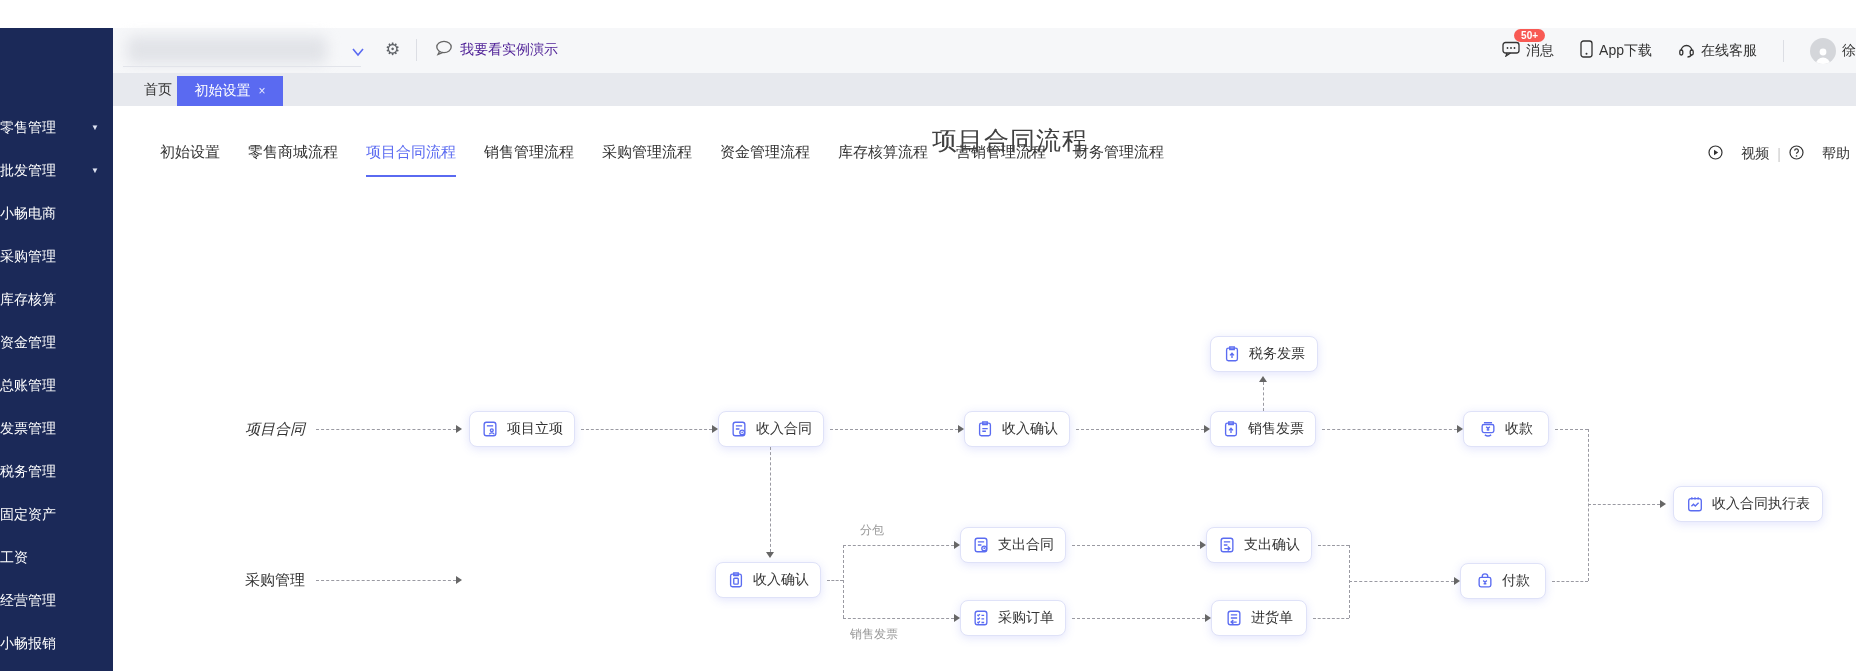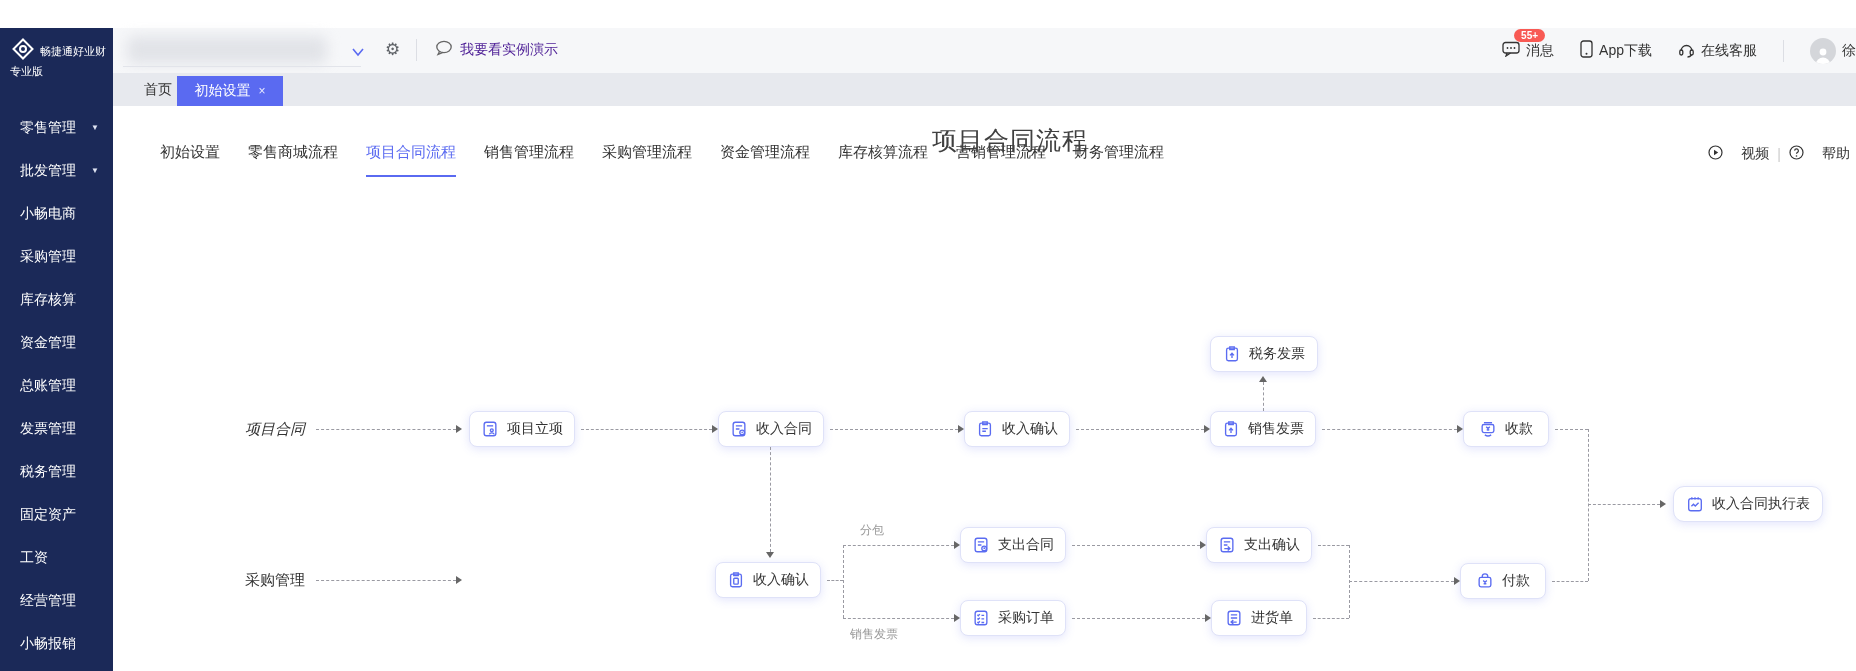--- a/index.html
+++ b/index.html
@@ -7,21 +7,21 @@
   body { font-family:"Liberation Sans","DejaVu Sans",sans-serif; background:#fff; overflow:hidden; }
   .page { position:relative; width:1856px; height:671px; background:#fff; overflow:hidden; }
 
   
   .side-col { position:absolute; left:0; top:28px; width:113px; height:643px; background:#1b2958; }
   .brand { position:absolute; left:0; top:0; width:113px; height:78px; color:#fff; }
   .brand-logo { position:absolute; left:12px; top:10px; width:22px; height:22px; }
   .brand-name { position:absolute; left:40px; top:16px; font-size:11px; color:#fff; white-space:nowrap; }
   .brand-edition { position:absolute; left:10px; top:36px; font-size:11px; color:#fff; }
   .nav { position:absolute; left:0; top:78px; width:113px; }
-  .nav-item { height:43px; display:flex; align-items:center; padding-left:20px; color:#fff; font-size:14px; cursor:pointer; position:relative; }
+  .nav-item { height:43px; display:flex; align-items:center; color:#fff; font-size:14px; cursor:pointer; position:relative; }
   .nav-item .caret { position:absolute; right:14px; font-size:8px; color:#dfe3f2; }
 
   
   .header { position:absolute; left:113px; top:28px; width:1743px; height:45px; background:#f6f7f9; }
   .blur-blob { position:absolute; left:14px; top:8px; width:200px; height:28px; background:#d7d9df; border-radius:6px; filter:blur(7px); opacity:.65; }
   .field-line { position:absolute; left:10px; top:38px; width:238px; border-top:1px solid #e2e4ea; }
   .hdr-chevron { position:absolute; left:238px; top:15px; }
   .hdr-gear { position:absolute; left:272px; top:11px; font-size:17px; color:#5f6368; cursor:pointer; }
   .hdr-div1 { position:absolute; left:303px; top:11px; height:22px; border-left:1px solid #dcdee4; }
   .hdr-demo { position:absolute; left:322px; top:12px; display:flex; align-items:center; gap:7px; font-size:14px; color:#4c1d95; cursor:pointer; }
@@ -58,30 +58,20 @@
   .arr-u { position:absolute; width:0; height:0; border-left:4px solid transparent; border-right:4px solid transparent; border-bottom:6px solid #666; }
   .arr-d { position:absolute; width:0; height:0; border-left:4px solid transparent; border-right:4px solid transparent; border-top:6px solid #666; }
   .edge-label { position:absolute; font-size:12px; color:#999; }
 </style>
 </head>
 <body>
 
 <div class="page">
 
   <div class="side-col">
-    <div class="brand">
-      <span class="brand-logo">
-        <svg width="22" height="22" viewBox="0 0 22 22">
-            <path d="M11 1.5 L20.5 11 L11 20.5 L1.5 11 Z" fill="none" stroke="#fff" stroke-width="2"></path>
-            <circle cx="11" cy="11" r="3" fill="none" stroke="#fff" stroke-width="2"></circle>
-          </svg>
-      </span>
-      <span class="brand-name">畅捷通好业财</span>
-      <span class="brand-edition">专业版</span>
-    </div>
     <div class="nav">
       <div class="nav-item">
           <span>零售管理</span>
           <span class="caret">▼</span>
         </div>
       <div class="nav-item">
           <span>批发管理</span>
           <span class="caret">▼</span>
         </div>
       <div class="nav-item">
@@ -140,21 +130,21 @@
     <div class="hdr-right">
       <div class="hdr-link">
         <span><svg width="18" height="16" viewBox="0 0 18 16">
               <rect x="1" y="1.5" width="16" height="10.5" rx="2.5" fill="none" stroke="#333" stroke-width="1.3"></rect>
               <path d="M5 12 L4 15 L8.5 12" fill="none" stroke="#333" stroke-width="1.3"></path>
               <circle cx="5.5" cy="7" r=".9" fill="#333"></circle>
               <circle cx="9" cy="7" r=".9" fill="#333"></circle>
               <circle cx="12.5" cy="7" r=".9" fill="#333"></circle>
             </svg></span>
         <span>消息</span>
-        <span class="badge">55+</span>
+        <span class="badge">50+</span>
       </div>
       <div class="hdr-link">
         <span><svg width="13" height="18" viewBox="0 0 13 18">
               <rect x="1" y="1" width="11" height="16" rx="2.5" fill="none" stroke="#333" stroke-width="1.3"></rect>
               <circle cx="6.5" cy="13.8" r="1" fill="#333"></circle>
             </svg></span>
         <span>App下载</span>
       </div>
       <div class="hdr-link">
         <span><svg width="17" height="17" viewBox="0 0 17 17">
@@ -338,21 +328,21 @@
   <div class="node" style="left:1460px;top:563px;width:86px;">
     <span>
         <svg width="18" height="18" viewBox="0 0 20 20" fill="none" stroke="#5b6cf1" stroke-width="1.5">
           <rect x="3.5" y="6" width="13" height="10.5" rx="2"></rect>
           <path d="M7 6V4.5a3 2.5 0 0 1 6 0V6"></path>
           <path d="M8 9.5 L10 11.5 L12 9.5M10 11.5v2.5M8.5 13h3"></path>
         </svg>
       </span>
     <span>付款</span>
   </div>
-  <div class="node" style="left:1673px;top:486px;width:150px;border-radius:11px;">
+  <div class="node" style="left:1673px;top:486px;width:150px;">
     <span>
         <svg width="18" height="18" viewBox="0 0 20 20" fill="none" stroke="#5b6cf1" stroke-width="1.5">
           <rect x="3" y="4" width="14" height="13.5" rx="2.5"></rect>
           <path d="M6.5 2.5V5M10 2.5V5M13.5 2.5V5"></path>
           <path d="M6 12.5 l2.3-2.3 2 2 3.7-3.7"></path>
         </svg>
       </span>
     <span>收入合同执行表</span>
   </div>
 

